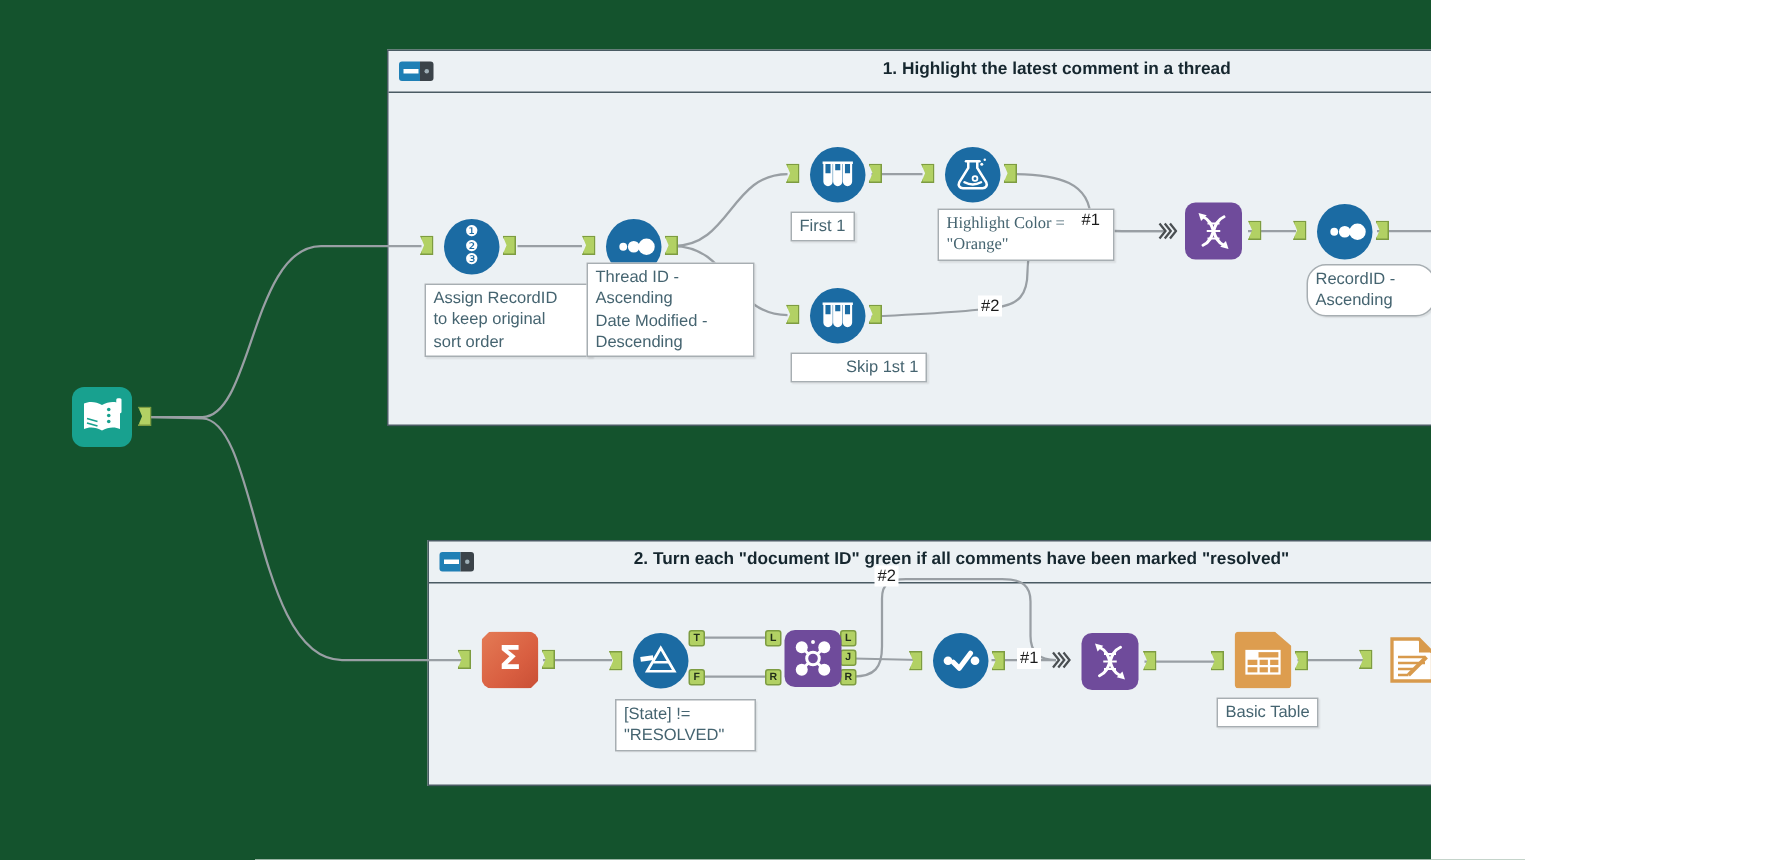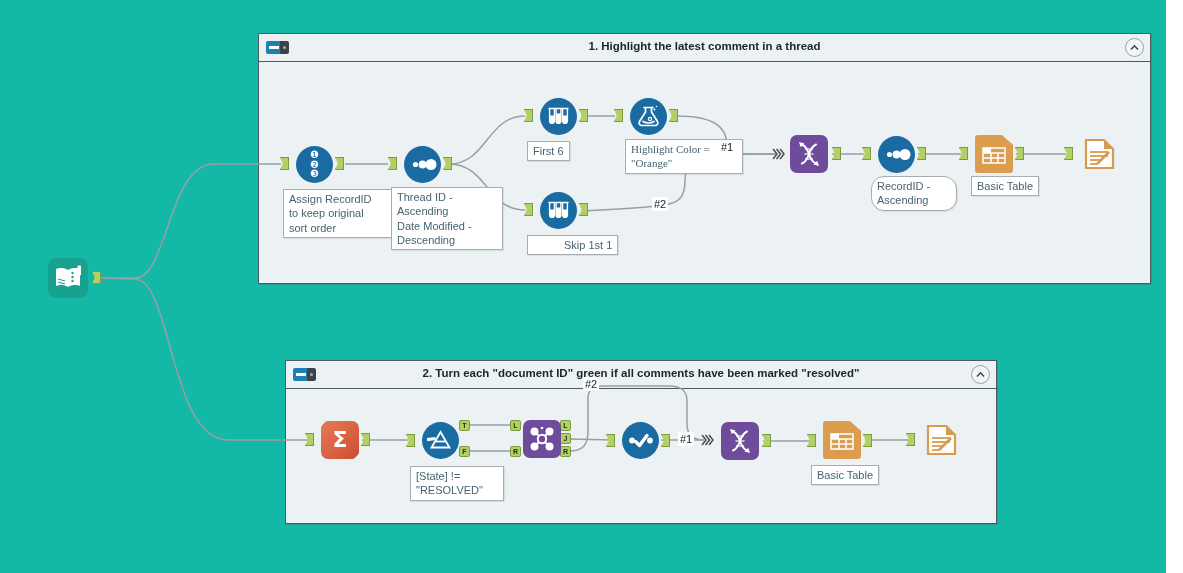--- a/index.html
+++ b/index.html
@@ -1,17 +1,17 @@
 <!DOCTYPE html>
 <html><head>
 <meta charset="utf-8">
 <style>
   html,body{margin:0;padding:0;background:#fff;}
   #canvas{
-    position:relative;width:1166px;height:573px;background:#14b8a6;
+    position:relative;width:954px;height:573px;background:#14532d;
     font-family:"Liberation Sans",sans-serif;overflow:hidden;
   }
   
   .container-box{position:absolute;background:#ecf1f4;border:1.5px solid #4a5b63;box-sizing:border-box;box-shadow:1px 1px 0 rgba(60,75,85,.25);}
   .container-header{position:relative;height:27px;border-bottom:1px solid #4a5b63;}
   .container-title{position:absolute;left:0;right:0;top:6px;text-align:center;font-weight:bold;font-size:11.5px;color:#16272f;}
   .hdr-toggle{position:absolute;left:7px;top:7px;width:23px;height:13px;display:flex;cursor:pointer;}
   .hdr-toggle .bar{flex:1;background:#1f7fb5;border-radius:2px 0 0 2px;position:relative;}
   .hdr-toggle .bar::after{content:"";position:absolute;left:3px;top:5px;width:10px;height:2.5px;background:#fff;}
   .hdr-toggle .knob{width:9px;background:#3b4349;border-radius:0 2px 2px 0;position:relative;}
@@ -344,25 +344,25 @@
         <line x1="10" y1="25" x2="20" y2="25"></line>
           <line x1="10" y1="29" x2="17" y2="29"></line>
       </g>
       <line x1="17" y1="29" x2="29" y2="17" stroke="#d89a4c" stroke-width="2.6"></line>
     </svg>
   </div>
 
   <div class="anno" style="left:283px;top:189px;width:100px;">Assign RecordID
 to keep original
 sort order</div>
-  <div class="anno" style="left:391px;top:187px;width:100px;">Thread ID -
+  <div class="anno" style="left:391px;top:175px;width:100px;">Thread ID -
 Ascending
 Date Modified -
 Descending</div>
-  <div class="anno" style="left:527px;top:141px;">First 6</div>
+  <div class="anno" style="left:527px;top:141px;">First 1</div>
   <div class="anno" style="left:625px;top:139px;width:106px;font-family:Liberation Serif, serif;">Highlight Color =
 "Orange"</div>
   <div class="anno" style="left:527px;top:235px;padding-left:36px;">Skip 1st 1</div>
   <div class="anno" style="left:871px;top:176px;width:74px;border-radius:13px;">RecordID -
 Ascending</div>
   <div class="anno" style="left:971px;top:176px;">Basic Table</div>
   <div class="anno" style="left:410px;top:466px;width:82px;">[State] !=
 "RESOLVED"</div>
   <div class="anno" style="left:811px;top:465px;">Basic Table</div>
 

